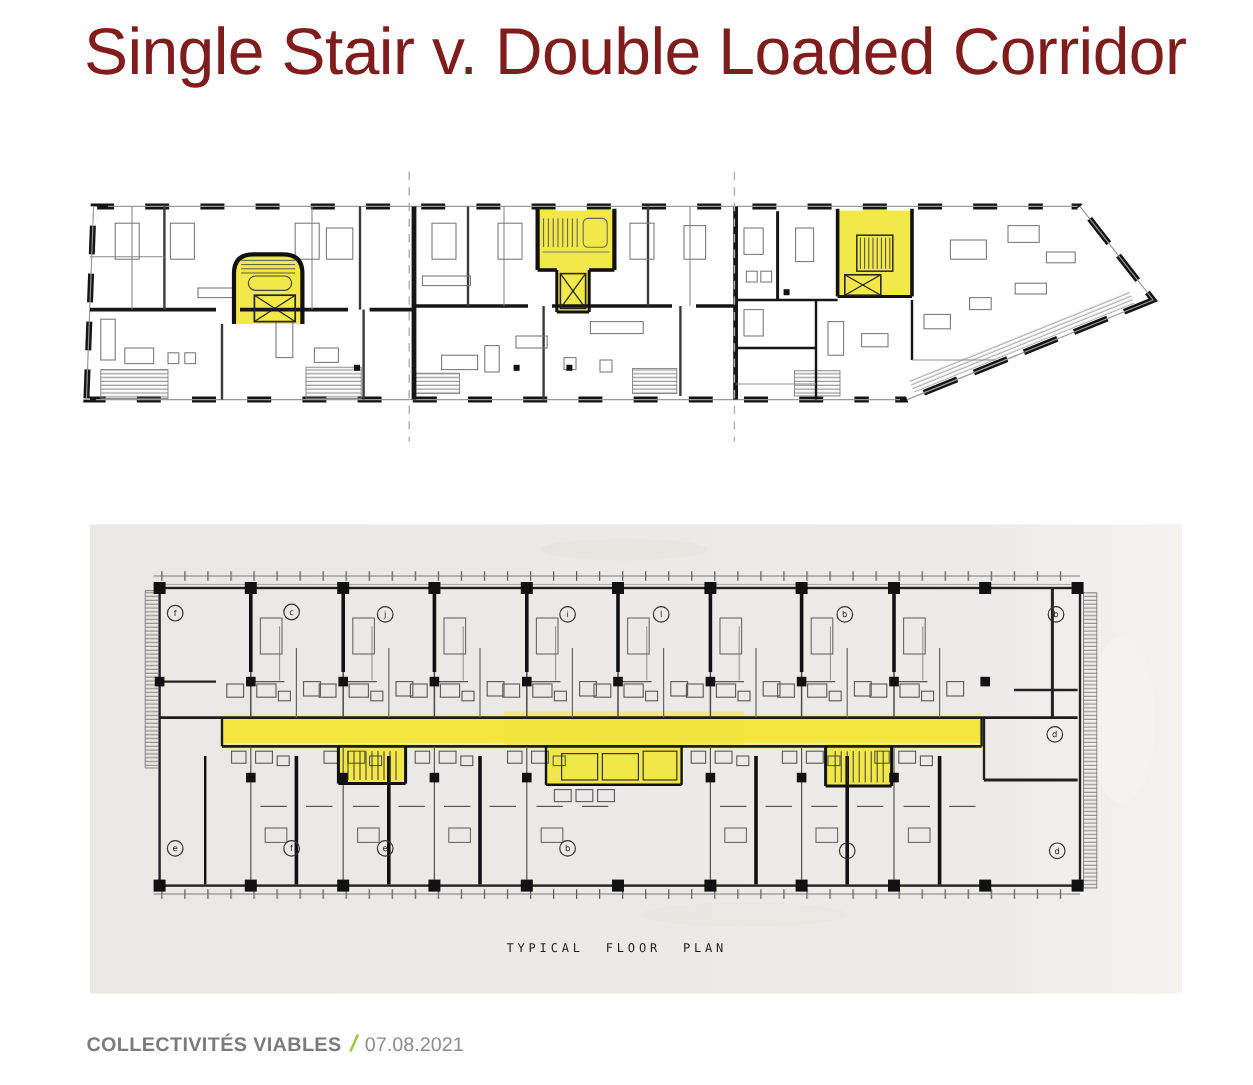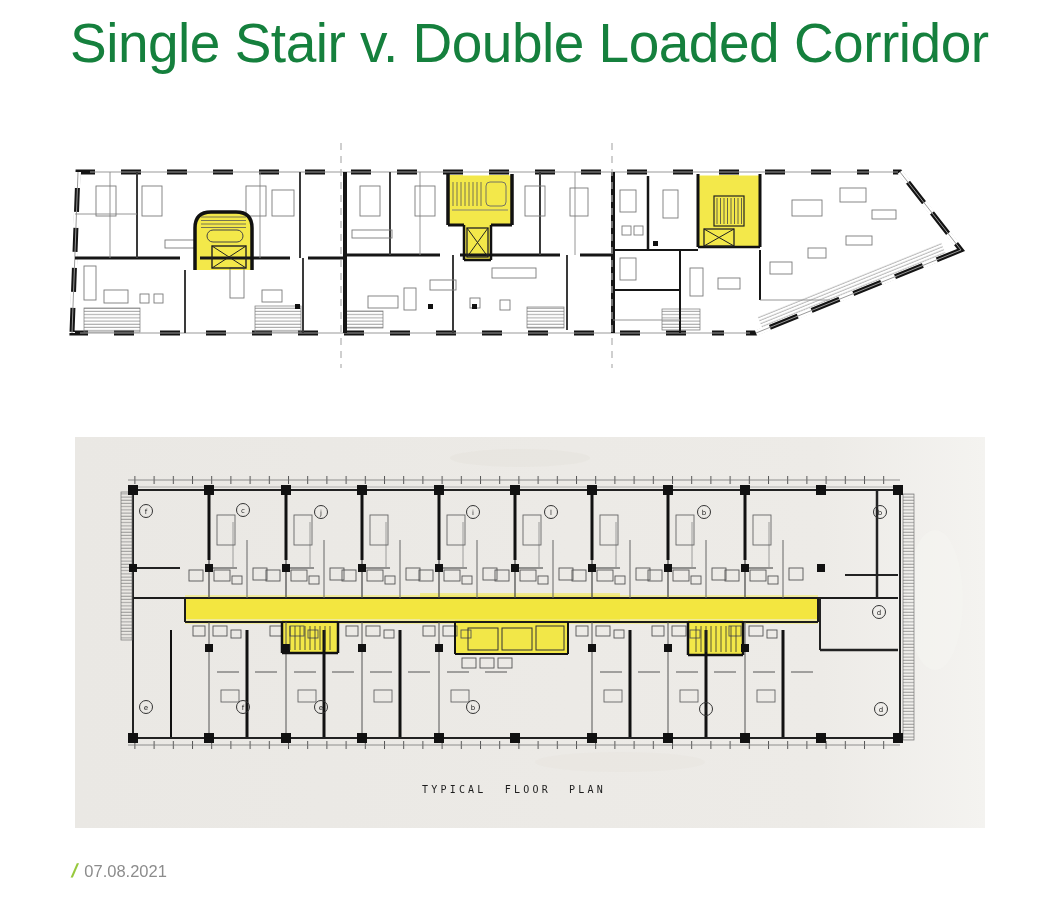--- a/index.html
+++ b/index.html
@@ -1,21 +1,21 @@
 <!DOCTYPE html>
 <html><head>
 <meta charset="utf-8">
 <style>
   html,body{margin:0;padding:0;background:#ffffff;}
   body{width:1044px;height:904px;font-family:"Liberation Sans",sans-serif;}
   .slide{position:relative;width:1044px;height:904px;background:#ffffff;overflow:hidden;}
   .slide-title{
     position:absolute;left:70px;top:12px;margin:0;
     font-size:55px;font-weight:400;letter-spacing:-0.5px;line-height:1.15;
-    color:#15803d;white-space:nowrap;
+    color:#7f1d1d;white-space:nowrap;
     font-family:"Liberation Sans",sans-serif;
   }
   .plan-svg{position:absolute;left:0;top:0;width:1044px;height:904px;}
   .footer{
     position:absolute;left:72px;top:860px;font-size:16.5px;color:#7b7b7b;
     display:flex;align-items:baseline;gap:7px;white-space:nowrap;
   }
   .footer .brand{font-weight:700;letter-spacing:0.3px;color:#7b7b7b;}
   .footer .slash{font-weight:700;color:#97c93d;display:inline-block;transform:skewX(-14deg);font-size:19px;}
   .footer .date{font-weight:400;color:#8c8c8c;}
@@ -477,17 +477,18 @@
         <text class="lbl" x="706" y="711.5">i</text>
         <text class="lbl" x="881" y="711.5">d</text>
         <text class="lbl" x="879" y="614.5">d</text>
       </g>
 
       <text class="caption-text" x="514" y="793" text-anchor="middle">TYPICAL FLOOR PLAN</text>
     </g>
   </svg>
 
   <div class="footer">
+    <span class="brand">COLLECTIVITÉS VIABLES</span>
     <span class="slash">/</span>
     <span class="date">07.08.2021</span>
   </div>
 
 </div>
 
 </body></html>

